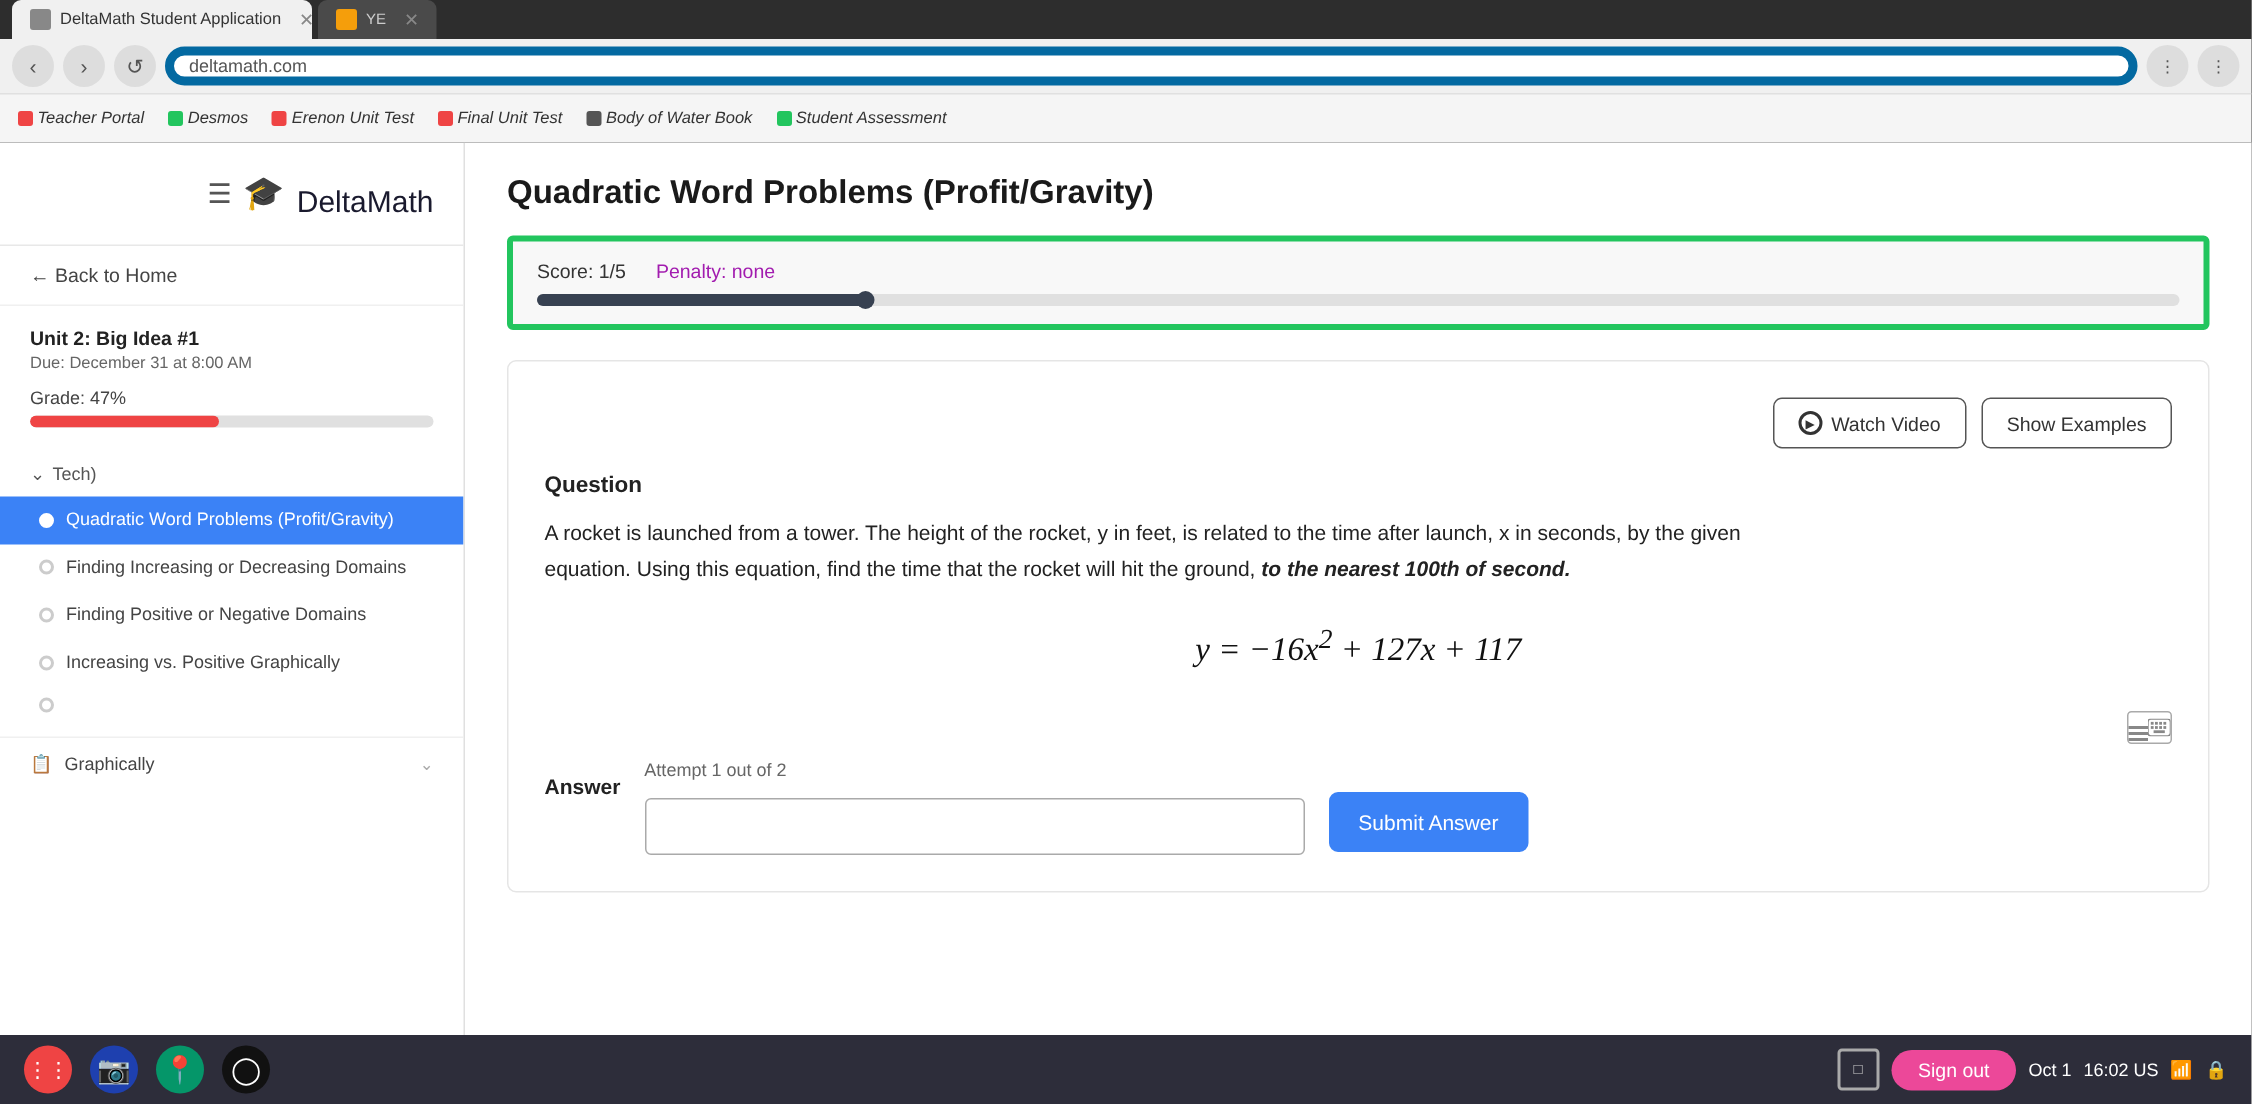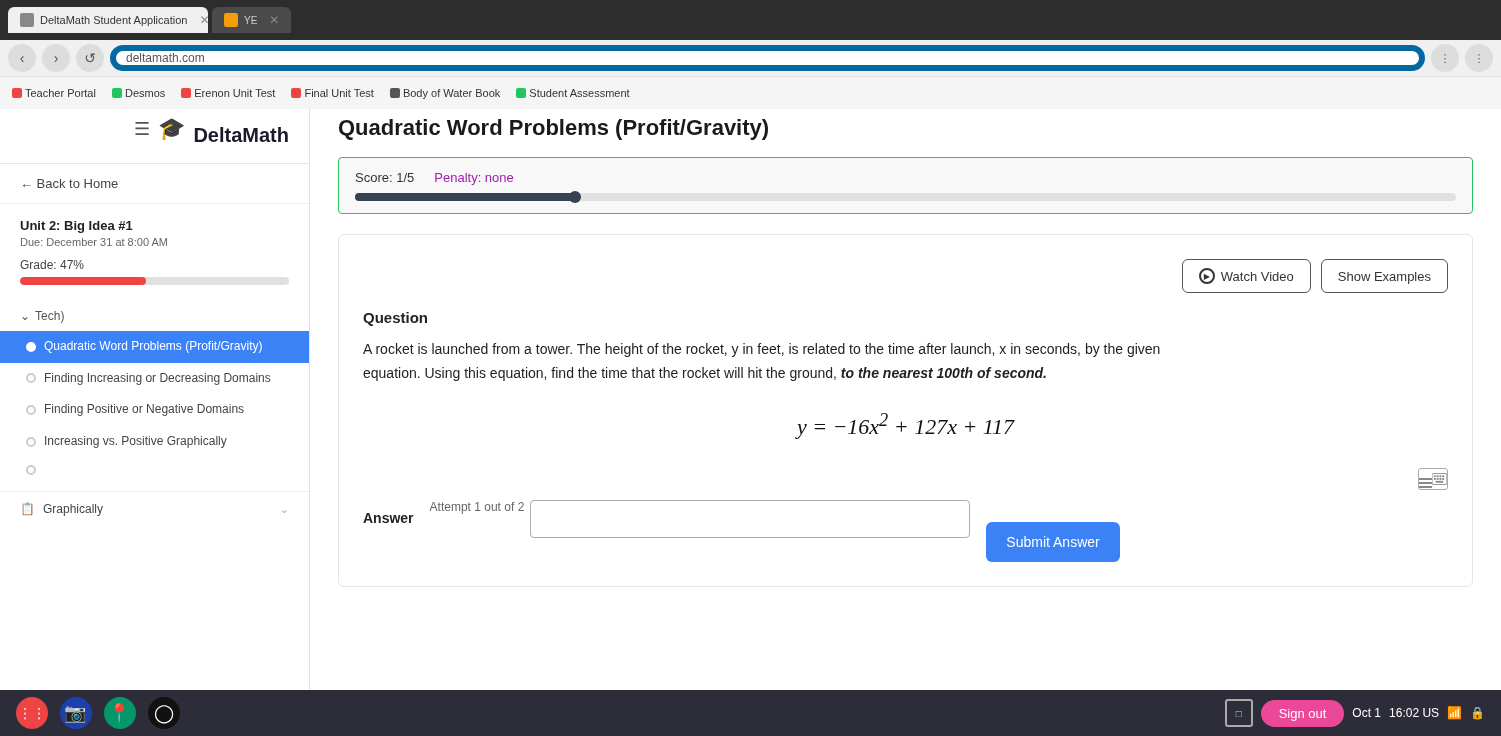--- a/index.html
+++ b/index.html
@@ -15,21 +15,21 @@
     
     .browser-chrome {
       background: #3c3c3c;
       height: 95px;
       width: 100%;
       position: relative;
     }
     .browser-tab-bar {
       display: flex;
       align-items: center;
-      height: 40px;
+      height: 26px;
       background: #2d2d2d;
       padding: 0 8px;
     }
     .browser-tab {
       background: #4a4a4a;
       color: #ccc;
       font-size: 11px;
       padding: 6px 12px;
       border-radius: 6px 6px 0 0;
       display: flex;
@@ -85,20 +85,21 @@
     .bookmarks-bar {
       display: flex;
       align-items: center;
       height: 26px;
       background: #f5f5f5;
       padding: 16px 8px;
       gap: 8px;
       border-top: 1px solid #e0e0e0;
       font-size: 11px;
       color: #333;
+      font-style: italic;
     }
     .bookmark-item {
       display: flex;
       align-items: center;
       gap: 3px;
       cursor: pointer;
       padding: 2px 4px;
       border-radius: 3px;
       white-space: nowrap;
     }
@@ -133,21 +134,21 @@
       align-items: center;
       gap: 8px;
       padding: 16px 20px;
       border-bottom: 1px solid #e8e8e8;
     }
     .logo-icon {
       font-size: 22px;
     }
     .logo-text {
       font-size: 20px;
-      font-weight: bold;
+      font-weight: normal;
       color: #1a1a2e;
       margin-top: 13px;
     }
     .hamburger {
       margin-left: auto;
       cursor: pointer;
       font-size: 18px;
       color: #555;
     }
     .back-link {
@@ -271,21 +272,21 @@
     .page-title {
       font-size: 22px;
       font-weight: bold;
       color: #1a1a1a;
       margin-bottom: 16px;
     }
 
     
     .score-bar-container {
       background: #f8f8f8;
-      border: 1px solid #22c55e;
+      border: 4px solid #22c55e;
       border-radius: 4px;
       padding: 12px 16px;
       margin-bottom: 20px;
     }
     .score-info {
       display: flex;
       align-items: center;
       gap: 20px;
       margin-bottom: 8px;
       font-size: 13px;
@@ -414,21 +415,21 @@
       margin-top: 10px;
       white-space: nowrap;
     }
     .attempt-label {
       font-size: 12px;
       color: #666;
       margin-bottom: 6px;
     }
     .answer-input-wrap {
       display: flex;
-      flex-direction: row;
+      flex-direction: column;
       gap: 6px;
     }
     .answer-input {
       width: 440px;
       height: 38px;
       border: 1.5px solid #aaa;
       border-radius: 4px;
       padding: 0 12px;
       font-size: 14px;
     }

